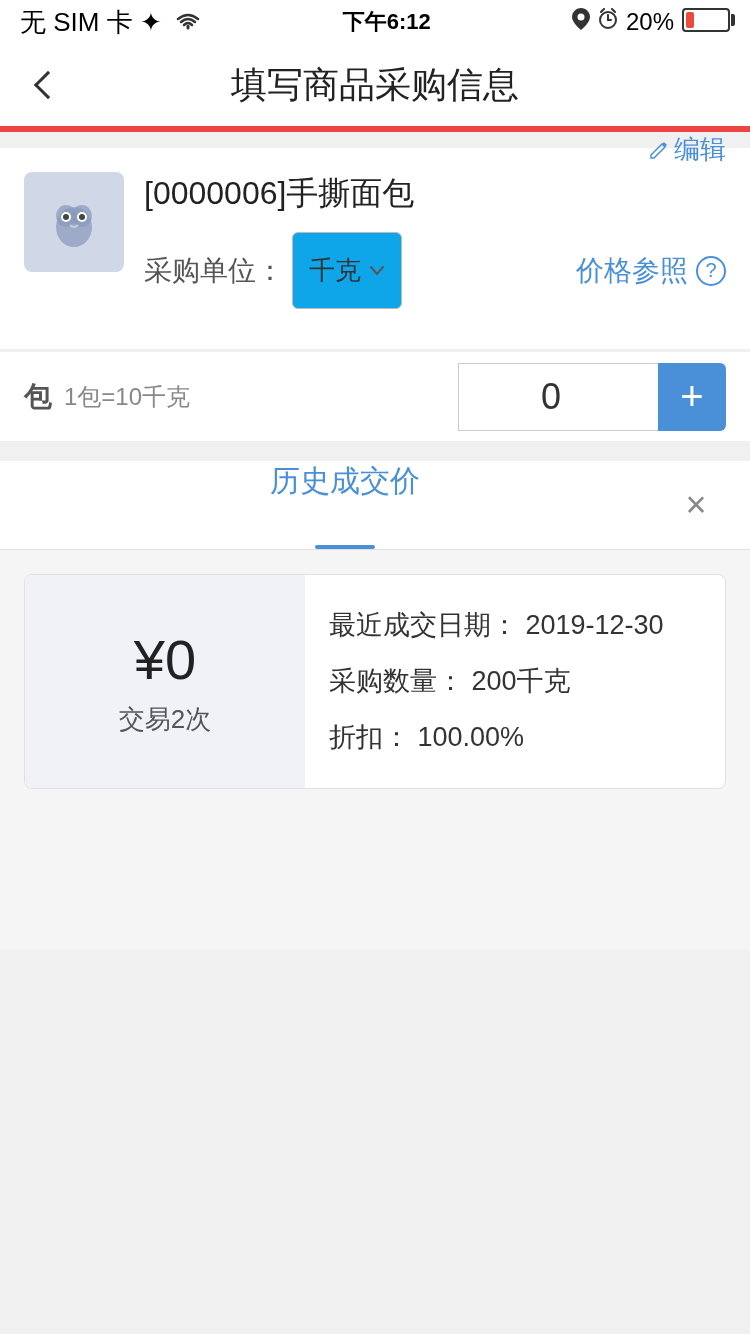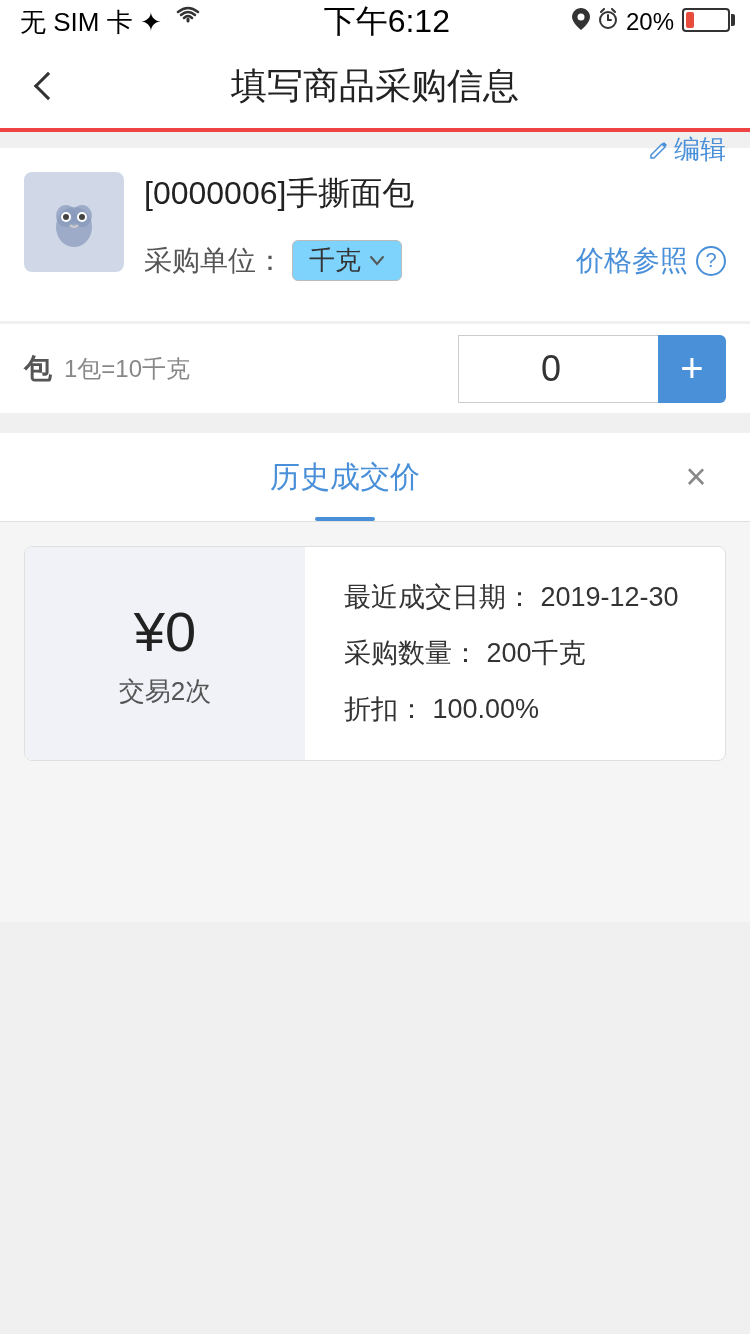--- a/index.html
+++ b/index.html
@@ -18,26 +18,27 @@
       height: 44px;
       background: #fff;
       display: flex;
       align-items: center;
       justify-content: space-between;
       padding: 0 20px;
       font-size: 28px;
     }
     .status-left {
       display: flex;
+      align-items: center;
       gap: 12px;
       font-size: 26px;
     }
     .status-center {
-      font-size: 32px;
-      font-weight: 400;
+      font-size: 22px;
+      font-weight: 700;
     }
     .status-right {
       display: flex;
       align-items: flex-start;
       gap: 8px;
       font-size: 24px;
     }
     .battery {
       width: 48px;
       height: 24px;
@@ -68,21 +69,21 @@
 
     
     .nav-bar {
       width: 750px;
       height: 88px;
       background: #fff;
       display: flex;
       align-items: center;
       justify-content: center;
       position: relative;
-      border-bottom: 4px solid #ef4444;
+      border-bottom: 6px solid #ef4444;
     }
     .nav-back {
       position: absolute;
       left: 24px;
       width: 48px;
       height: 48px;
       display: flex;
       align-items: center;
       justify-content: center;
       cursor: pointer;
@@ -122,21 +123,21 @@
       justify-content: center;
       flex-shrink: 0;
     }
     .product-info {
       flex: 1;
     }
     .product-name {
       font-size: 32px;
       color: #222;
       font-weight: 500;
-      margin-bottom: 24px;
+      margin-bottom: 16px;
     }
     .product-edit {
       color: #4a90d9;
       font-size: 26px;
       cursor: pointer;
       display: flex;
       align-items: center;
       gap: 4px;
       float: right;
       margin-top: -40px;
@@ -146,24 +147,24 @@
       align-items: center;
       justify-content: space-between;
     }
     .unit-label {
       font-size: 28px;
       color: #555;
     }
     .unit-select {
       border: 1px solid #bbb;
       border-radius: 6px;
-      padding: 2px 16px;
+      padding: 20px 16px;
       font-size: 26px;
       color: #333;
-      background: #7dd3fc;
+      background: #0ea5e9;
       display: flex;
       align-items: center;
       gap: 8px;
       cursor: pointer;
       margin-left: 8px;
     }
     .price-ref {
       color: #4a90d9;
       font-size: 28px;
       display: flex;
@@ -246,21 +247,21 @@
       border-bottom: 1px solid #e0e0e0;
       position: relative;
       padding: 0 24px;
     }
     .tab-item {
       flex: 1;
       height: 88px;
       display: flex;
       flex-direction: column;
       align-items: center;
-      justify-content: center;
+      justify-content: flex-start;
       cursor: pointer;
       position: relative;
     }
     .tab-label {
       font-size: 30px;
       color: #888;
     }
     .tab-label.active {
       color: #4a90d9;
       font-weight: 500;
@@ -322,21 +323,20 @@
       flex: 1;
       padding: 32px 24px;
       display: flex;
       flex-direction: column;
       gap: 18px;
     }
     .history-detail-item {
       font-size: 27px;
       color: #333;
       line-height: 1.4;
-      margin-left: 15px;
     }
   </style>
 </head>
 <body>
 
 <div class="status-bar">
   <div class="status-left">
     <span>无 SIM 卡 ✦</span>
 
     <svg width="28" height="20" viewBox="0 0 28 20">

